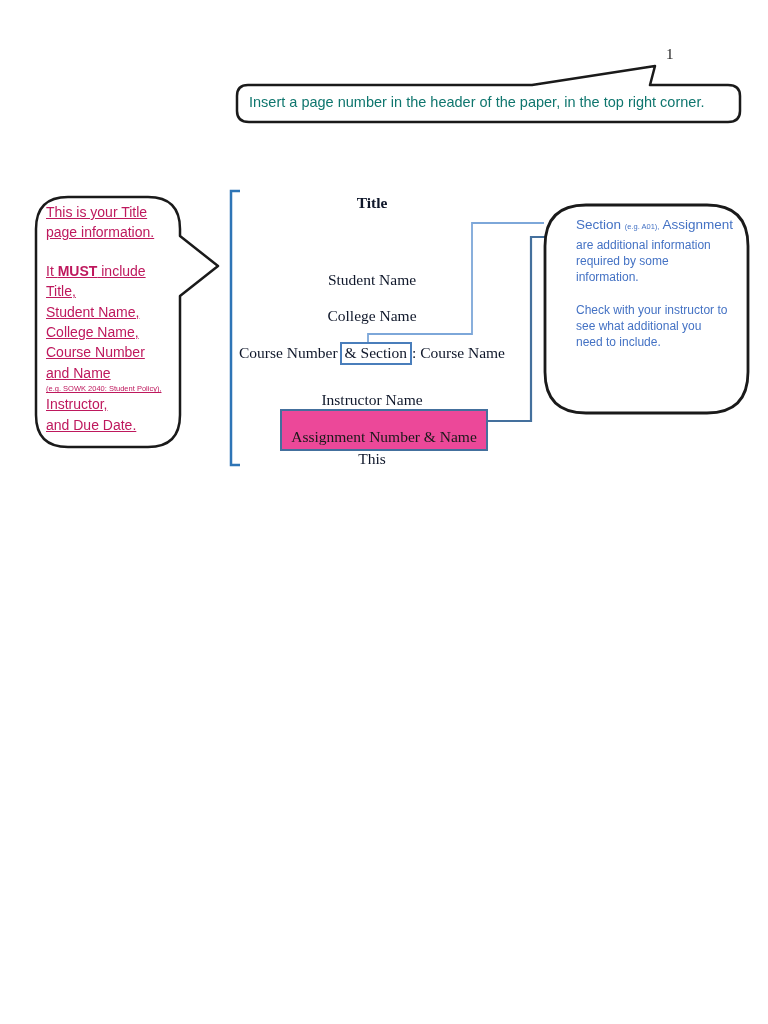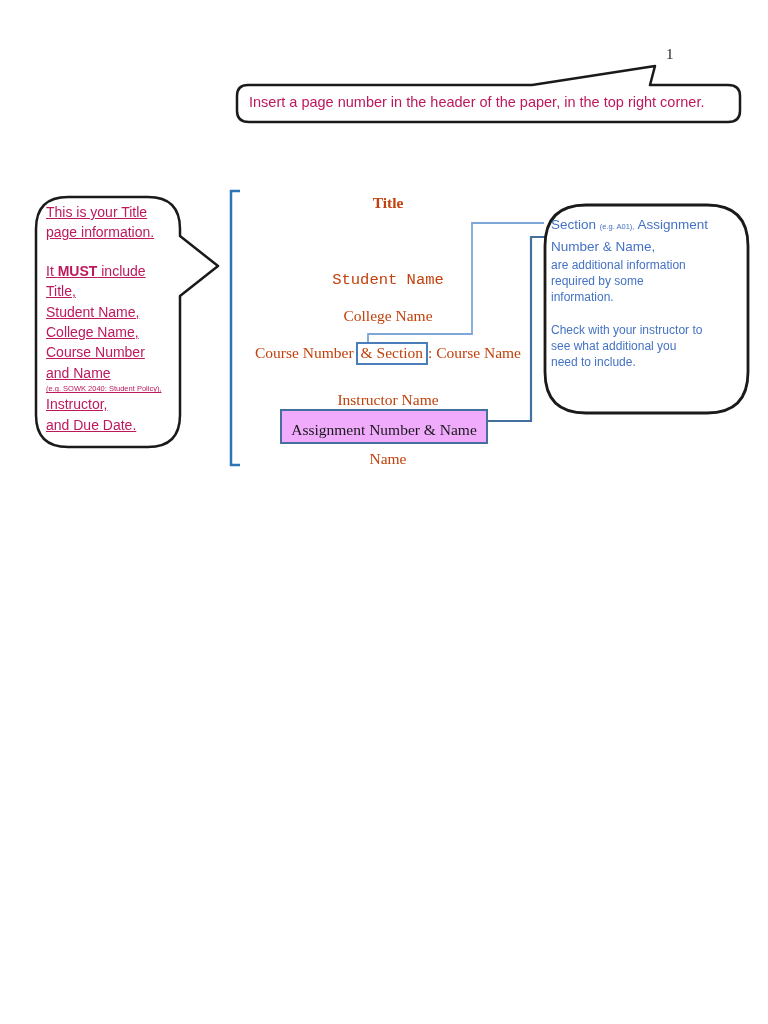--- a/index.html
+++ b/index.html
@@ -16,66 +16,66 @@
   
   .pageno{
     left:666px;top:46px;
     font-family:"Liberation Serif", serif;
     font-size:15px;color:#222;
   }
 
   
   .top-callout-text{
     left:249px;top:94px;width:480px;
-    font-size:14.5px;color:#be185d;
+    font-size:14.5px;color:#0f766e;
   }
 
   
   .left-callout{
     left:46px;top:202px;width:128px;
     color:#be185d;font-size:14px;line-height:20.4px;text-decoration:underline;
   }
   .lc-blank{height:18px;}
   .lc-small{font-size:7.5px;line-height:11px;}
   .left-callout b{font-weight:700;}
 
   
   .right-callout{
-    left:551px;top:215px;width:180px;
+    left:576px;top:215px;width:180px;
     color:#4472c4;
   }
   .rc-big{font-size:13.5px;line-height:20px;}
   .rc-small-inline{font-size:7.5px;}
   .rc-line{font-size:12px;line-height:16px;}
   .rc-gap{height:17px;}
 
   
   .doc-line{
-    left:16px;width:744px;text-align:center;
+    left:0;width:744px;text-align:center;
     font-family:"Liberation Serif", serif;
-    font-size:15.5px;color:#c2410c;
+    font-size:15.5px;color:#0f172a;
   }
   .doc-title{font-weight:700;}
   .course-line span{vertical-align:baseline;}
   .section-box{
     display:inline-block;
     border:2px solid #4a7ebb;
     padding:0px 3px 1px 3px;
     margin:0 0 0 2px;
   }
   .assignment-row{
     left:0;width:768px;text-align:center;
   }
   .assignment-box{
     display:inline-block;
     border:2px solid #44709d;
-    padding:10px 9px 3px 9px;
+    padding:17px 9px 3px 9px;
     font-family:"Liberation Serif", serif;
     font-size:15.5px;color:#1a1a1a;
-    background:#f0abfc;
+    background:#ec4899;
   }
 </style>
 </head>
 <body>
 
 <div class="page">
 
   <svg class="overlay" width="768" height="1024" viewBox="0 0 768 1024">
 
     <path d="M 368 342 L 368 334 L 472 334 L 472 223 L 544 223" fill="none" stroke="#7da7d9" stroke-width="1.8"></path>
@@ -105,39 +105,38 @@
     <div>College Name,</div>
     <div>Course Number</div>
     <div>and Name</div>
     <div class="lc-small">(e.g. SOWK 2040: Student Policy),</div>
     <div>Instructor,</div>
     <div>and Due Date.</div>
   </div>
 
   <div class="txt right-callout">
     <div class="rc-big"><span>Section</span> <span class="rc-small-inline">(e.g. A01),</span> <span>Assignment</span></div>
-    <div class="rc-big">Number &amp; Name,</div>
     <div class="rc-line">are additional information</div>
     <div class="rc-line">required by some</div>
     <div class="rc-line">information.</div>
     <div class="rc-gap"></div>
     <div class="rc-line">Check with your instructor to</div>
     <div class="rc-line">see what additional you</div>
     <div class="rc-line">need to include.</div>
   </div>
 
   <div class="txt doc-line doc-title" style="top:194px;">Title</div>
 
-  <div class="txt doc-line" style="top:271px;font-family:Liberation Mono, monospace;">Student Name</div>
+  <div class="txt doc-line" style="top:271px;">Student Name</div>
 
   <div class="txt doc-line course-line" style="top:342px;"><span>Course Number</span><span class="section-box">&amp; Section</span><span>: Course Name</span></div>
 
   <div class="txt doc-line" style="top:307px;">College Name</div>
 
   <div class="txt doc-line" style="top:379px;margin-top:12px;">Instructor Name</div>
 
   <div class="txt assignment-row" style="top:409px;">
     <span class="assignment-box">Assignment Number &amp; Name</span>
   </div>
 
-  <div class="txt doc-line" style="top:450px;">Name</div>
+  <div class="txt doc-line" style="top:450px;">This</div>
 
 </div>
 
 </body></html>

